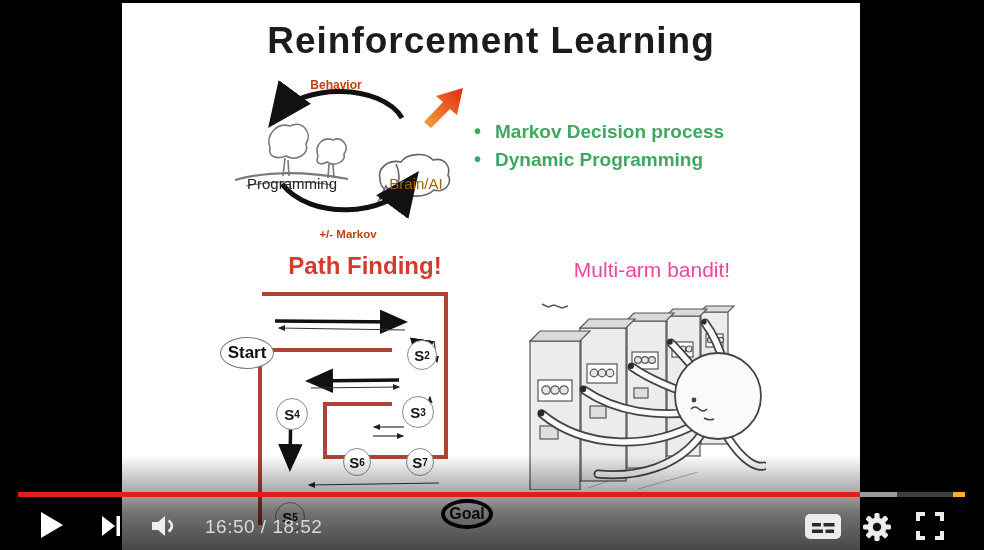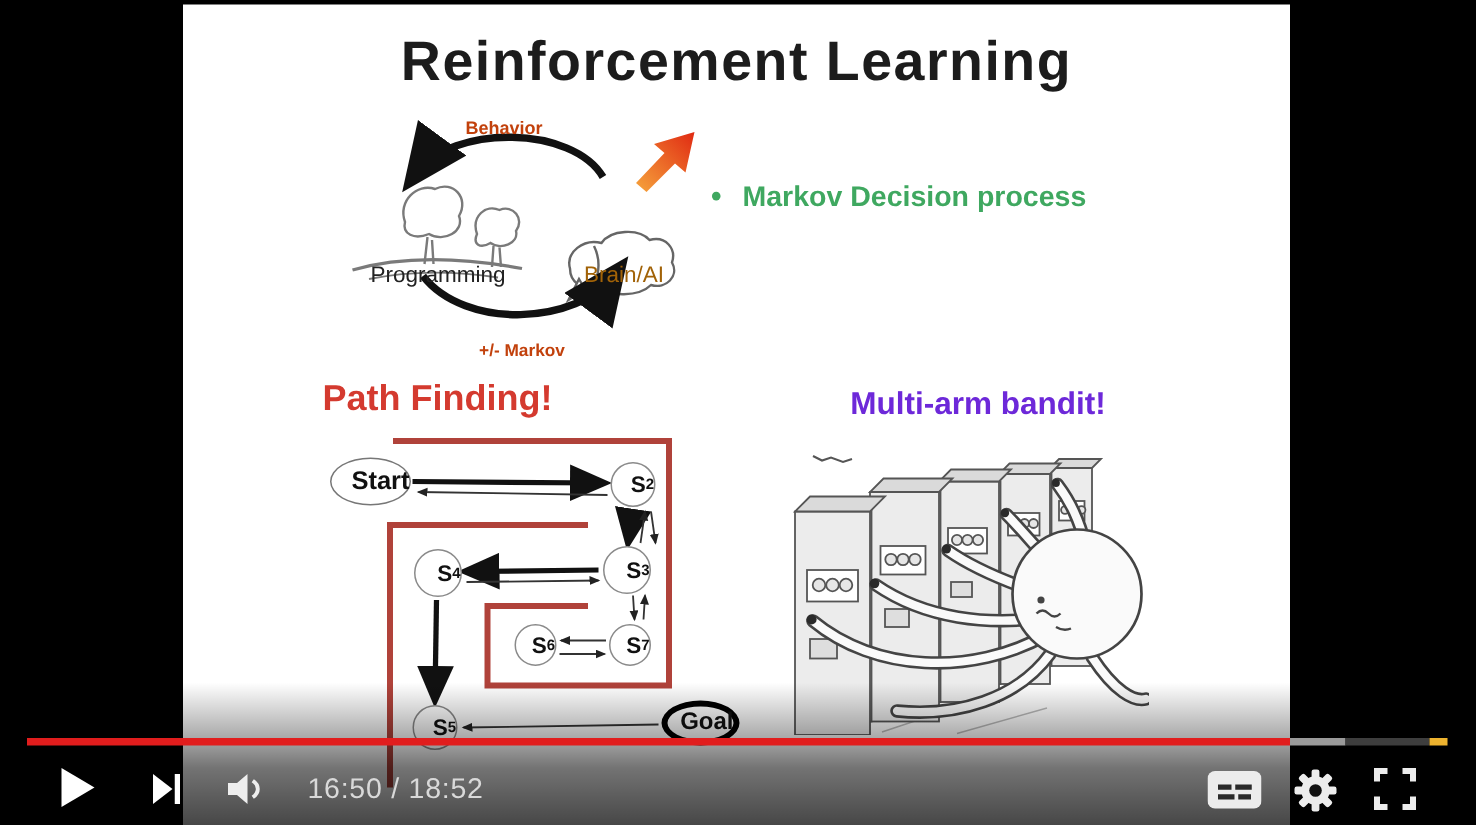--- a/index.html
+++ b/index.html
@@ -24,31 +24,31 @@
   .lbl-brain    { left:138px;top:99px; width:96px;  font-size:15px; color:#a16207; }
   .lbl-reward   { left:66px; top:152px;width:104px; font-size:11.5px; font-weight:bold; }
 
   
   .bullets { position:absolute; left:352px; top:120px; width:330px; }
   .bullet-row { display:flex; align-items:baseline; margin-bottom:5px;
                 color:#3fa860; font-weight:bold; font-size:19px; }
   .bullet-row::before { content:"\2022"; font-size:20px; margin-right:14px; }
 
   
-  .pf-title { position:absolute; left:93px; top:252px; width:300px; text-align:left;
+  .pf-title { position:absolute; left:93px; top:252px; width:300px; text-align:center;
               font-size:24px; font-weight:bold; color:#d43a2f; }
   .mb-title { position:absolute; left:410px; top:258px; width:240px; text-align:center;
-              font-size:21px; font-weight:bold; color:#6d28d9; }
+              font-size:21px; font-weight:normal; color:#ec4899; }
 
   
   .pathfind { position:absolute; left:93px; top:285px; width:300px; height:265px; }
   .pathfind svg { position:absolute; left:0; top:0; }
   .node { position:absolute; background:#fff; border:1.5px solid #8a8a8a; border-radius:50%;
-          display:flex; align-items:center; justify-content:flex-end;
-          font-weight:bold; color:#111; font-size:15px; }
+          display:flex; align-items:center; justify-content:center;
+          font-weight:bold; color:#111; font-size:15px;margin-top:32px; }
   .node sub { font-size:10px; }
   .n-start { left:5px;  top:20px;  width:54px; height:32px; font-size:17px; border-color:#777; }
   .n-s2 { left:192px; top:23px;  width:30px; height:30px; }
   .n-s3 { left:187px; top:79px;  width:32px; height:32px; }
   .n-s4 { left:61px;  top:81px;  width:32px; height:32px; }
   .n-s6 { left:128px; top:131px; width:28px; height:28px; }
   .n-s7 { left:191px; top:131px; width:28px; height:28px; }
   .n-s5 { left:60px;  top:185px; width:30px; height:30px; }
   .n-goal { left:226px; top:182px; width:52px; height:30px; border:4px solid #000;
             font-size:16px; }
@@ -123,20 +123,23 @@
       </svg>
       <div class="cyc-label lbl-behavior">Behavior</div>
       <div class="cyc-label lbl-env">Programming</div>
       <div class="cyc-label lbl-brain">Brain/AI</div>
       <div class="cyc-label lbl-reward">+/- Markov</div>
     </div>
 
     <div class="bullets">
       <div class="bullet-row">
           <span>Markov Decision process</span>
+        </div>
+      <div class="bullet-row">
+          <span>Dynamic Programming</span>
         </div>
     </div>
 
     <div class="pf-title">Path Finding!</div>
     <div class="mb-title">Multi-arm bandit!</div>
 
     <div class="pathfind">
       <svg width="300" height="265" viewBox="0 0 300 265">
         <defs>
           <marker id="ah" markerWidth="9" markerHeight="9" refX="6" refY="3.5" orient="auto">

